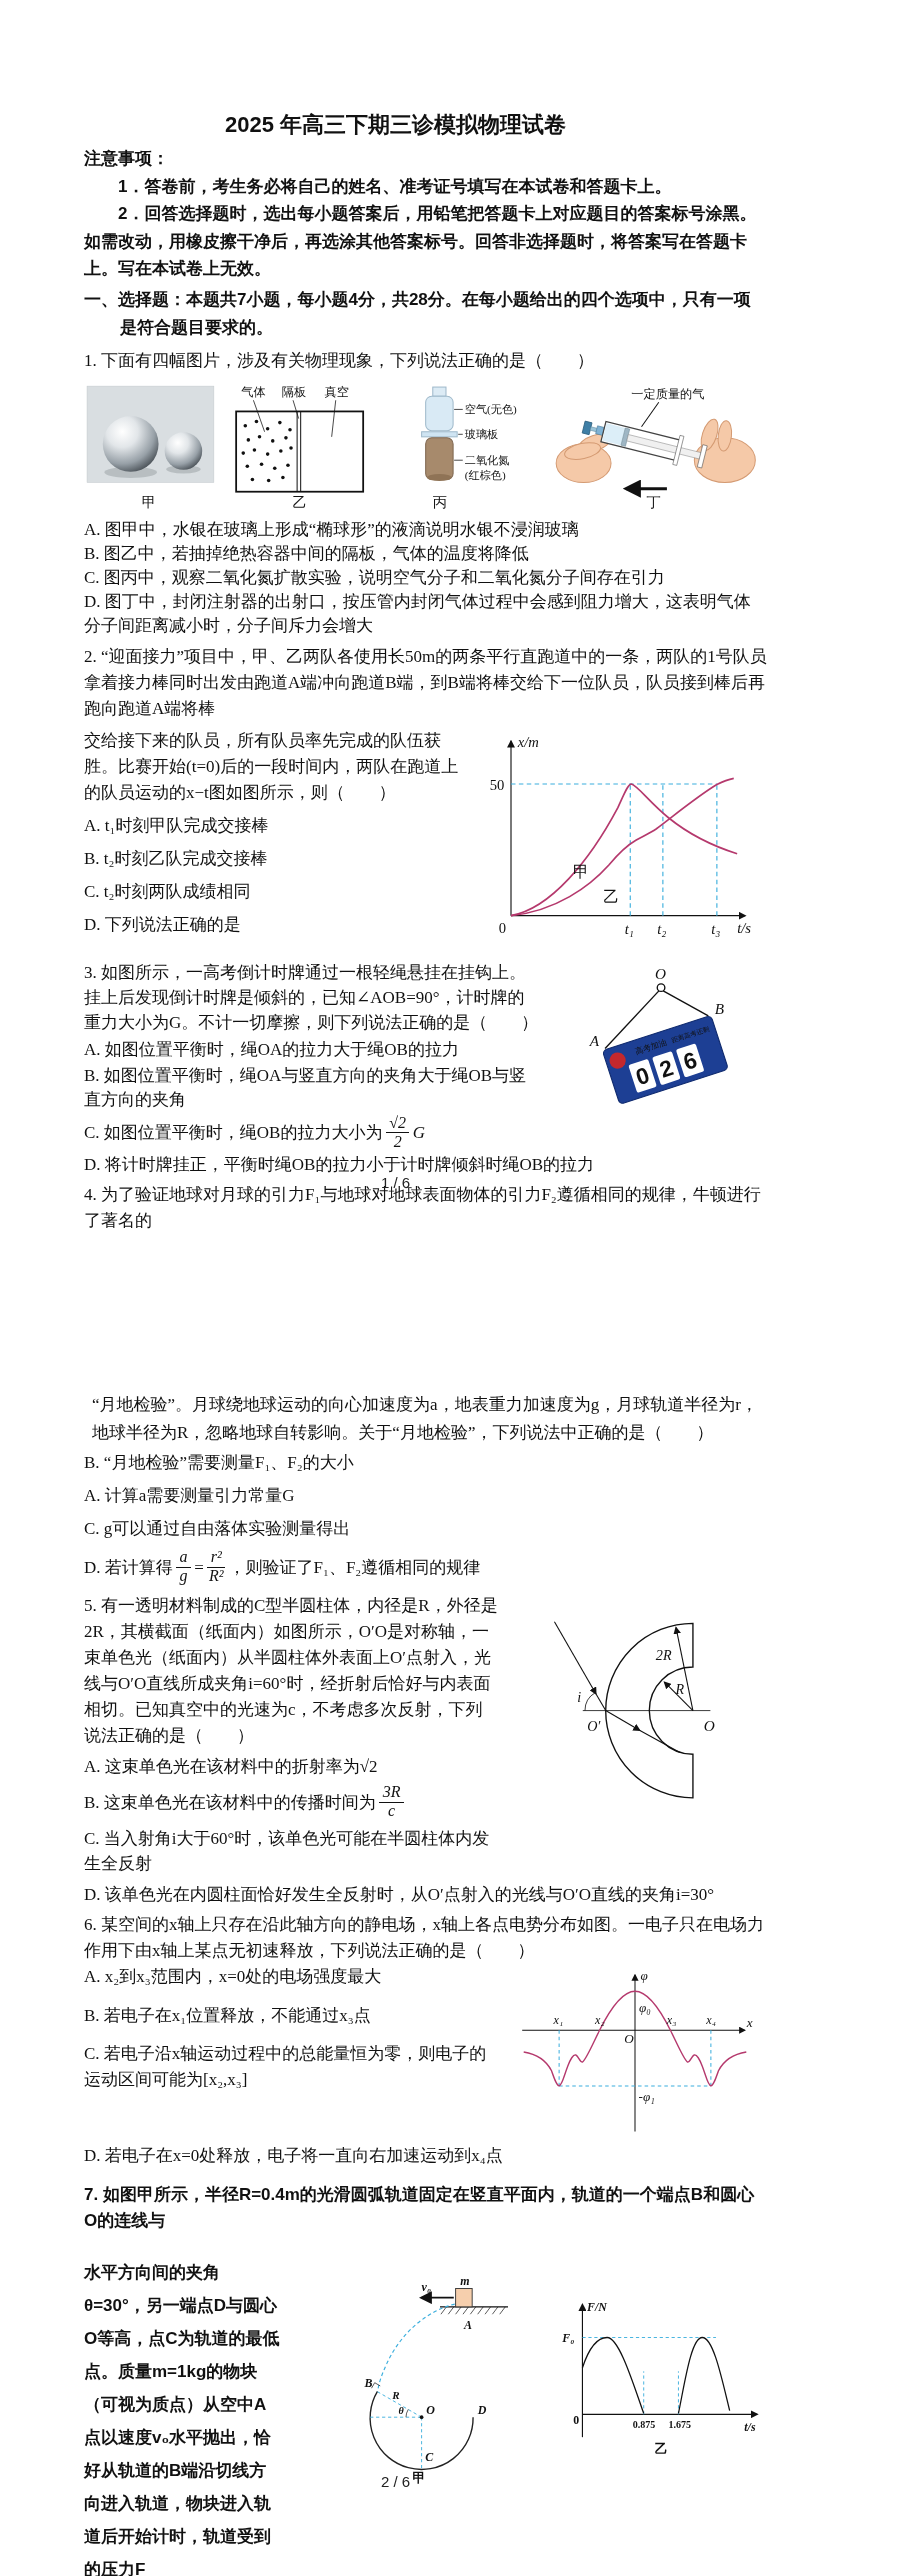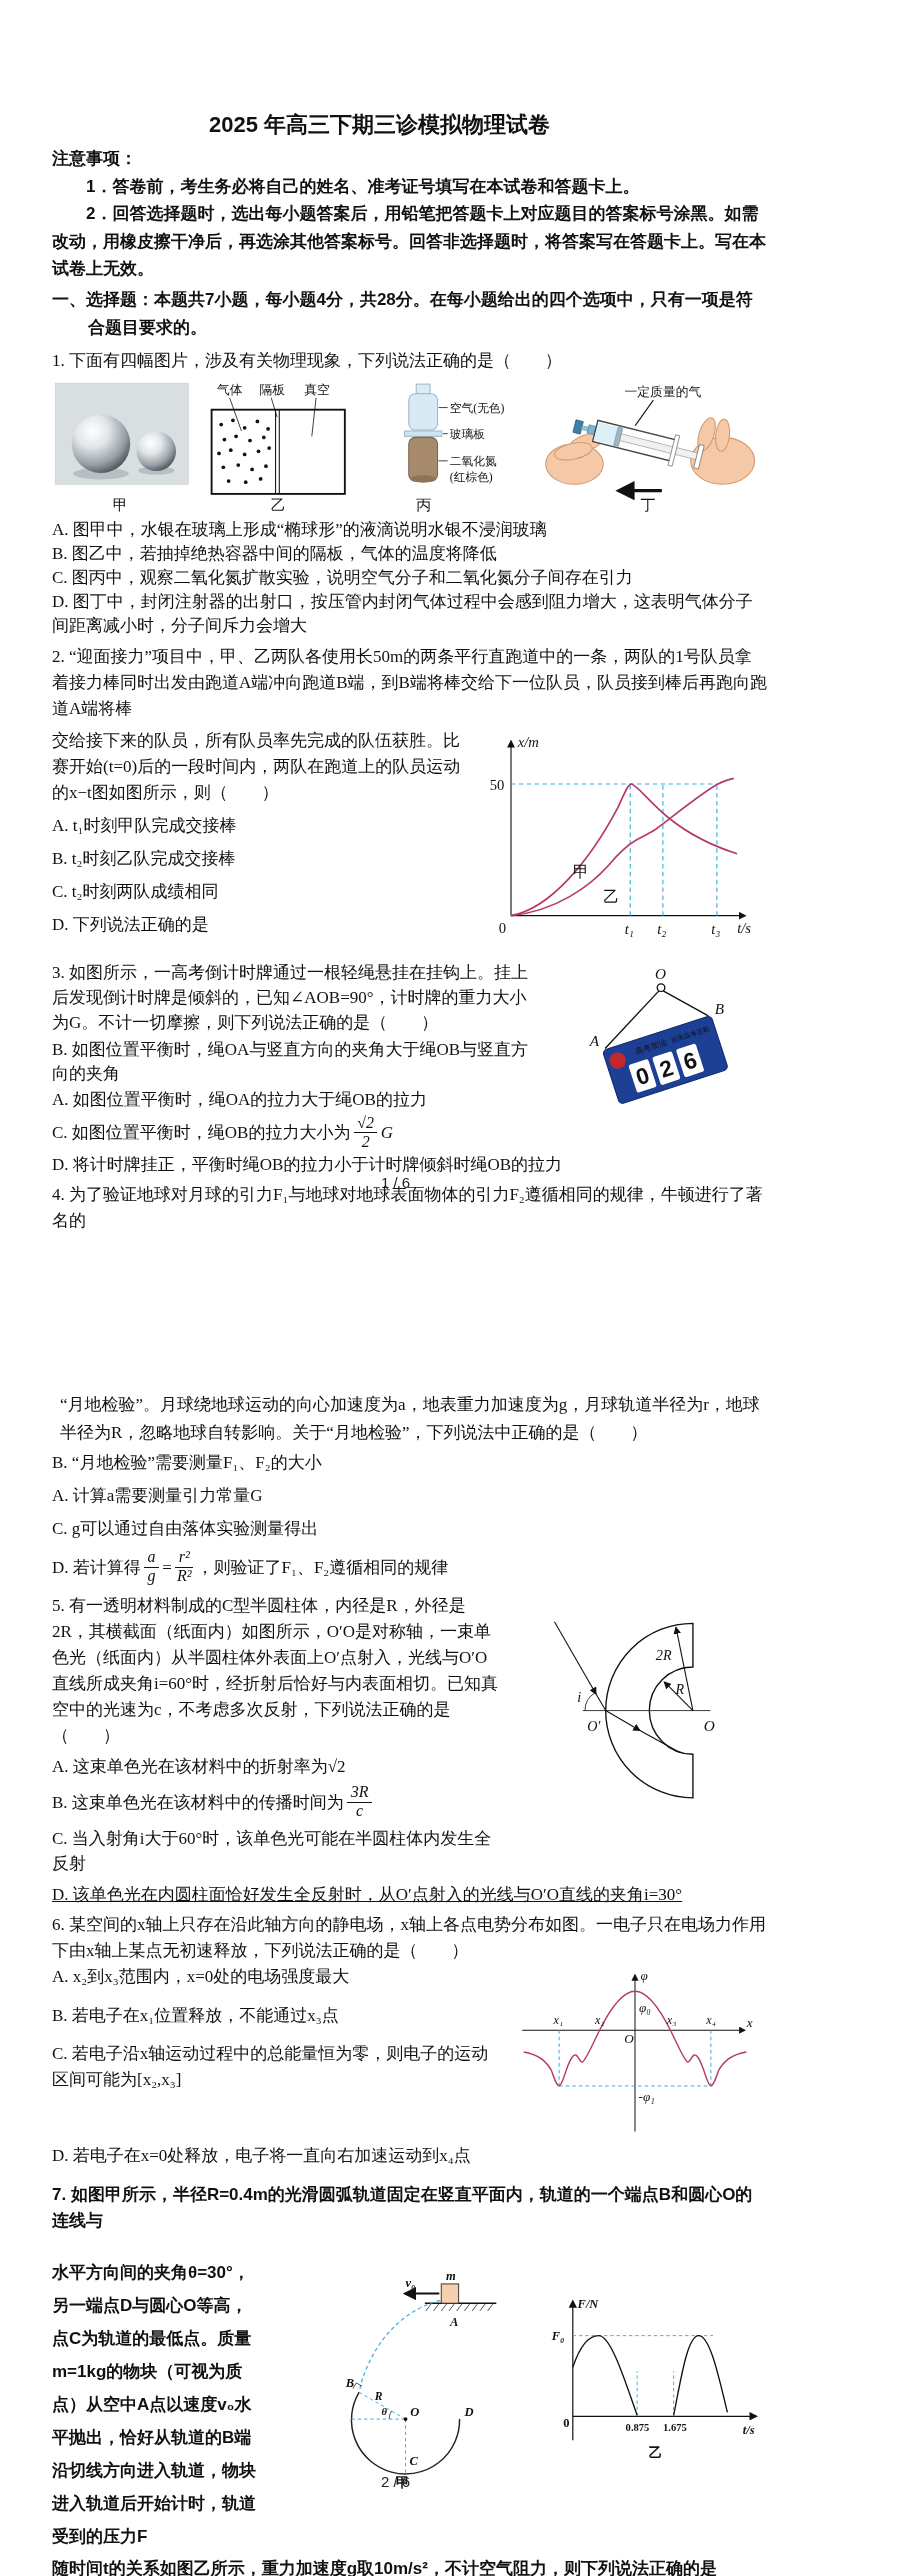--- a/index.html
+++ b/index.html
@@ -1,17 +1,17 @@
 <!DOCTYPE html>
 <html style="font-size:9.2px"><head>
 <meta charset="utf-8">
 <style>
   html,body{margin:0;padding:0;background:#fff;}
   body{width:911px;font-family:"Liberation Serif","DejaVu Serif","DejaVu Sans",serif;color:#111;}
-  .page{position:relative;width:791px;height:1288px;background:#fff;overflow:hidden;box-sizing:border-box;padding:0 24px 0 52px;}
+  .page{position:relative;width:791px;height:1288px;background:#fff;overflow:hidden;box-sizing:border-box;padding:0 24px 0 84px;}
   p{margin:0;}
   .hei{font-family:"Liberation Sans","DejaVu Sans",sans-serif;font-weight:700;}
   .title{font-size:22px;line-height:25px;margin:112px -24px 8px -84px;text-align:center;}
   .nh{font-size:17px;line-height:27.5px;}
   .notice{font-size:17px;line-height:27.5px;text-indent:2em;}
   .section{font-size:17px;line-height:28px;margin-top:3.4px;padding-left:36px;text-indent:-36px;}
   .stem{font-size:17px;line-height:26px;margin-top:5.7px;}
   .figrow{display:flex;align-items:flex-end;gap:10.3px;margin:4.6px 0 2.3px;}
   .opts p{font-size:17px;line-height:24px;margin:0;}
   .q1opts p{margin:0;}
@@ -22,21 +22,21 @@
   .withfrac{display:flex;align-items:center;flex-wrap:wrap;}
   .frac{display:inline-block;text-align:center;vertical-align:middle;line-height:1.05;margin:0 3.4px;font-style:italic;font-size:16px;}
   .frac .num{display:block;border-bottom:1.1px solid #111;padding:0 3.4px 0.6px;}
   .frac .den{display:block;padding-top:0.6px;}
   .footer{position:absolute;left:0;right:0;text-align:center;font-size:15px;font-family:"Liberation Sans","DejaVu Sans",sans-serif;color:#222;}
   .f1{top:1174px;} .f2{top:1185px;}
   .intro{margin-top:103px;font-size:17px;line-height:28px;margin-left:8px;}
   .q4opts p{margin:3.4px 0 8px;font-size:17px;line-height:25px;}
   .q5blk{margin-top:4.6px;}
   .q5opts p{margin:3.4px 0 5.7px;font-size:17px;line-height:25px;}
-  .q5d{clear:right;margin-top:2.3px;text-decoration:underline;}
+  .q5d{clear:right;margin-top:2.3px;}
   .q6blk{margin-top:5.7px;}
   .q6opts p{margin:0 0 12.6px;font-size:17px;line-height:26px;}
   .q6d{clear:right;margin-top:4.6px;}
   .q7{font-family:"Liberation Sans","DejaVu Sans",sans-serif;font-weight:700;}
   .q7 .stem{line-height:26px;}
   .q7row{display:flex;gap:22px;margin-top:22px;align-items:flex-start;}
   .q7left{width:234px;font-size:17px;line-height:33px;}
   .q7tail{margin-top:3.4px;font-size:17px;line-height:26px;}
   .q7a{margin-top:9.2px;font-size:17px;line-height:25px;}
   svg text{font-family:"Liberation Serif","DejaVu Serif",serif;fill:#111;}
@@ -226,22 +226,22 @@
         <rect x="-68" y="-12" width="38" height="54" rx="4" fill="#fff"></rect>
         <rect x="-22" y="-12" width="38" height="54" rx="4" fill="#fff"></rect>
         <rect x="24" y="-12" width="38" height="54" rx="4" fill="#fff"></rect>
         <text x="-49" y="30" font-size="42" font-weight="bold" fill="#173a8a" text-anchor="middle" class="sans">0</text>
         <text x="-3" y="30" font-size="42" font-weight="bold" fill="#173a8a" text-anchor="middle" class="sans">2</text>
         <text x="43" y="30" font-size="42" font-weight="bold" fill="#173a8a" text-anchor="middle" class="sans">6</text>
       </g>
     </svg>
     <p class="stem" style="line-height:25px">3. 如图所示，一高考倒计时牌通过一根轻绳悬挂在挂钩上。挂上后发现倒计时牌是倾斜的，已知∠AOB=90°，计时牌的重力大小为G。不计一切摩擦，则下列说法正确的是（　　）</p>
     <div class="opts q3opts" style="margin-top:3.4px">
+      <p>A. 如图位置平衡时，绳OA的拉力大于绳OB的拉力</p>
       <p>B. 如图位置平衡时，绳OA与竖直方向的夹角大于绳OB与竖直方向的夹角</p>
-      <p>A. 如图位置平衡时，绳OA的拉力大于绳OB的拉力</p>
       <p class="withfrac">
         <span>C. 如图位置平衡时，绳OB的拉力大小为</span>
         <span class="frac">
           <span class="num">√2</span>
           <span class="den">2</span>
         </span>
         <span style="font-style:italic">G</span>
       </p>
       <p>D. 将计时牌挂正，平衡时绳OB的拉力小于计时牌倾斜时绳OB的拉力</p>
     </div>

